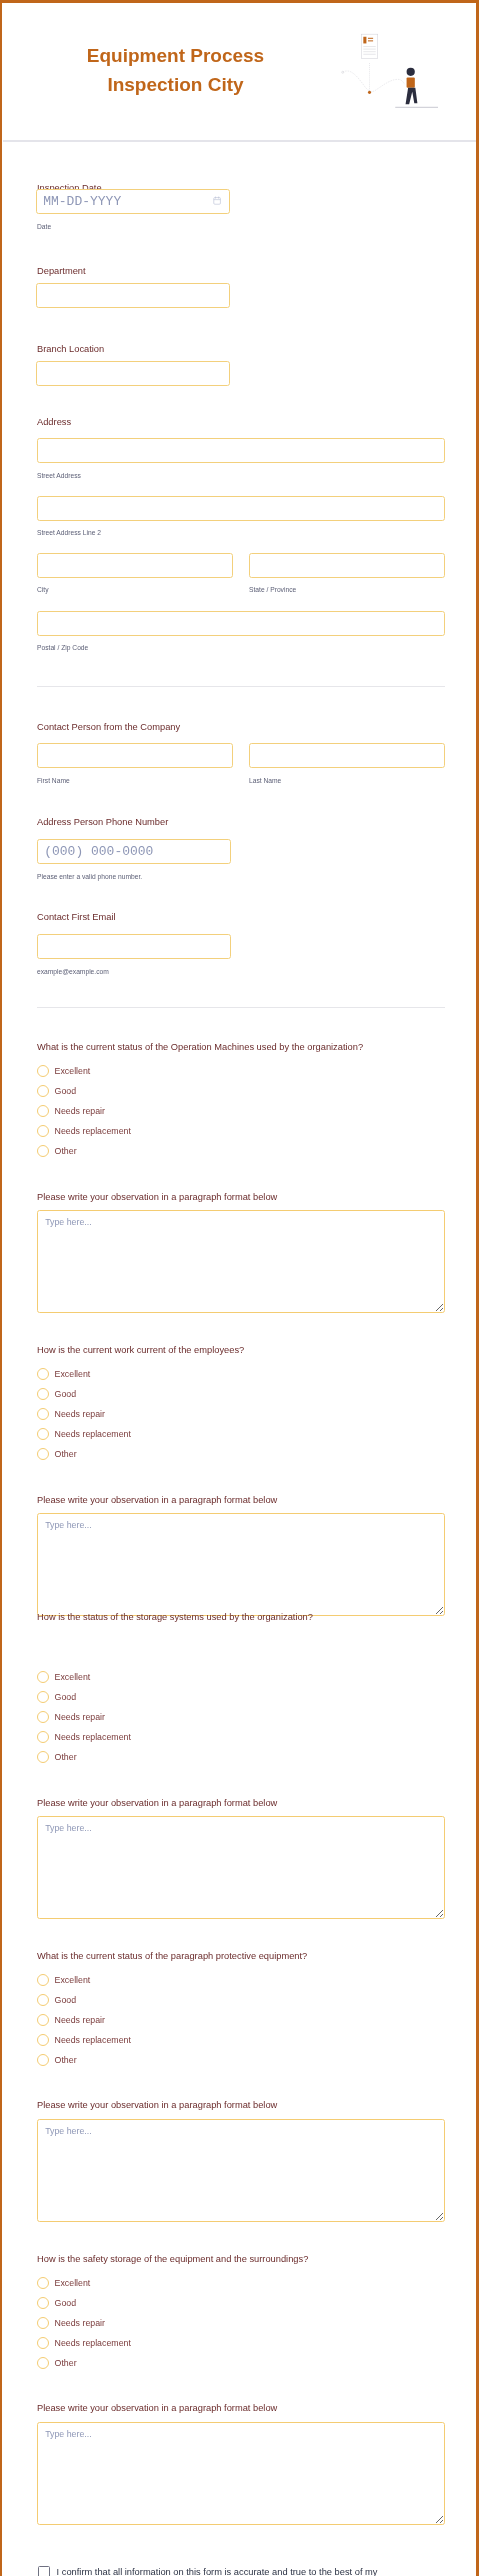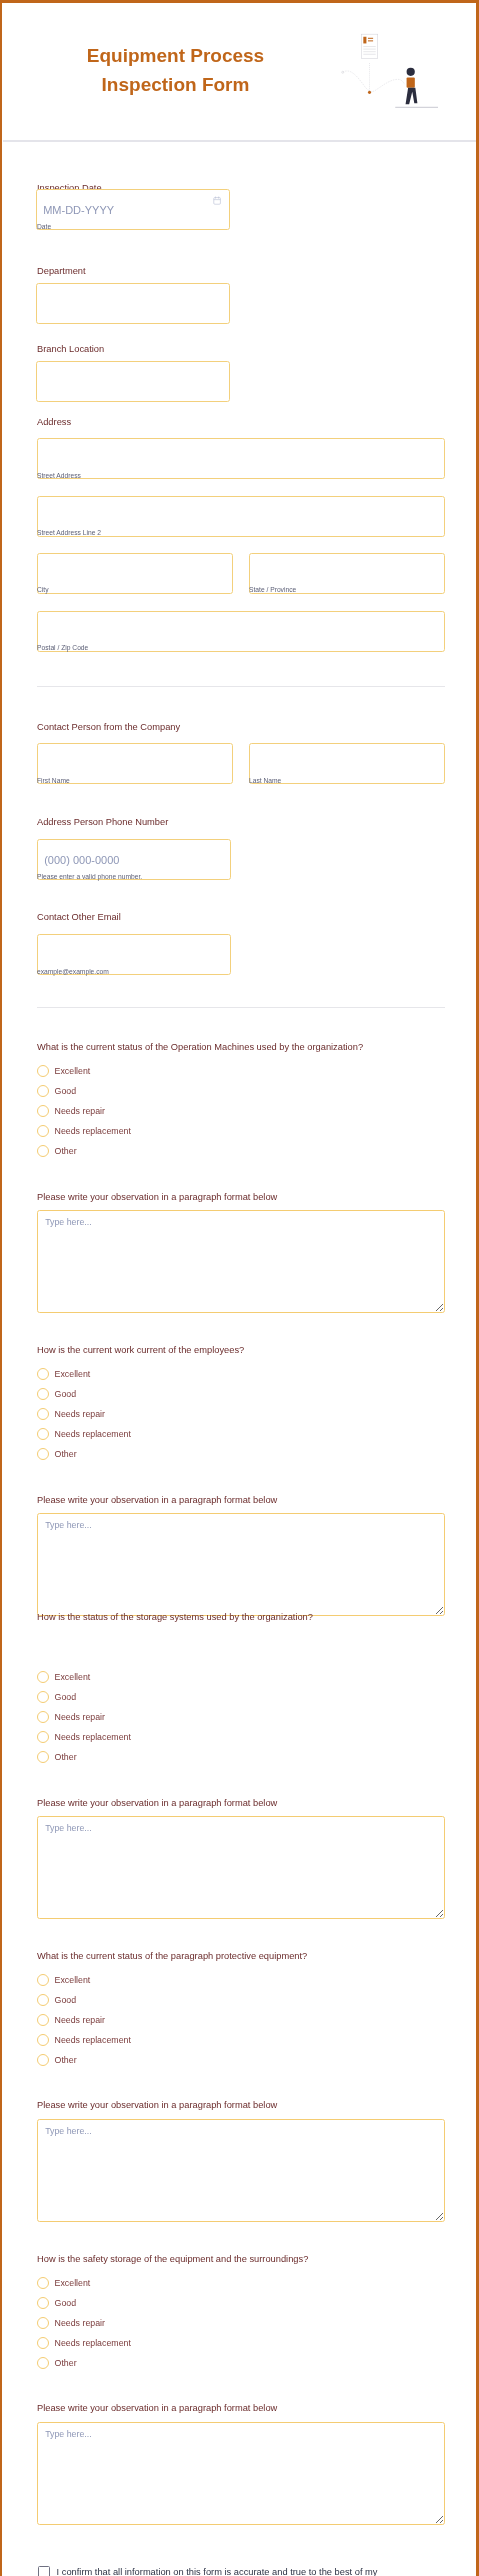--- a/index.html
+++ b/index.html
@@ -8,43 +8,43 @@
   .frame { position: absolute; left: 0; top: 0; width: 479px; height: 3029px;
            border-top: 3.1px solid #c0661a; border-left: 2.6px solid #c0661a;
            border-right: 3.1px solid #c0661a; border-bottom: 3.1px solid #c0661a; pointer-events: none; }
   .abs { position: absolute; }
   .title { position: absolute; left: 57px; top: 41px; width: 237px; text-align: center;
            color: #c0661a; font-size: 19px; font-weight: bold; line-height: 29px; }
   .hdr-divider { position: absolute; left: 2.6px; right: 3.1px; top: 140px; height: 1.5px; background: #e4e4ea; }
   .divider { position: absolute; left: 37px; width: 408px; height: 0.5px; background: #e6e6ea; }
   .label { position: absolute; left: 37px; color: #6b2c2c; font-size: 9.3px; line-height: 11.3px; white-space: nowrap; }
   .sublabel { position: absolute; color: #5d6077; font-size: 6.7px; line-height: 8.2px; white-space: nowrap; }
-  .input { position: absolute; height: 41px; border: 0.5px solid #f3d07c; border-radius: 2.6px; background: #fff;
-           font-family: Liberation Sans, sans-serif; font-size: 11px; color: #2c3345; padding: 0 6.2px; outline: none; }
+  .input { position: absolute; height: 25px; border: 0.5px solid #f3d07c; border-radius: 2.6px; background: #fff;
+           font-family: Liberation Mono, monospace; font-size: 13px; color: #2c3345; padding: 0 6.2px; outline: none; }
   .input::placeholder { color: #8e97b6; }
   .cal { position: absolute; width: 8.2px; height: 9.3px; }
   .textarea { position: absolute; left: 37px; width: 408px; height: 103px; border: 1px solid #f4cc72; border-radius: 2.6px;
               background: #fff; resize: vertical; font-family: "Liberation Sans", sans-serif; font-size: 8.8px;
               padding: 6.2px 7.2px; color: #2c3345; outline: none; }
   .textarea::placeholder { color: #8e97b6; }
   .radio-row { position: absolute; left: 37px; height: 13.4px; display: flex; align-items: center; cursor: pointer; }
   .radio { width: 12.4px; height: 12.4px; border: 1px solid #f4cc72; border-radius: 50%; background: #fff; flex: none; }
   .radio-label { margin-left: 5.2px; color: #7a3b3b; font-size: 8.8px; line-height: 10.3px; white-space: nowrap; }
   .checkbox { position: absolute; left: 38px; top: 2566px; width: 12px; height: 12px; border: 0.8px solid #6f7182; border-radius: 1.5px; background: #fff; }
   .consent { position: absolute; left: 37px; top: 2565px; width: 361px; color: #2c3345; font-size: 9.3px; line-height: 14px; text-indent: 19.6px; }
 </style>
 </head>
 <body>
 
 <div class="frame"></div>
 
 <div>
   <h1 class="title">
     <span>Equipment Process</span><br>
-    <span>Inspection Form</span>
+    <span>Inspection City</span>
   </h1>
   <svg class="abs" style="left:335px;top:31px;width:103px;height:80px" viewBox="0 0 200 155">
     <rect x="51" y="6" width="32" height="47" fill="#fff" stroke="#cfcfd6" stroke-width="1"></rect>
     <rect x="55" y="11" width="6" height="13" fill="#c0661a"></rect>
     <rect x="64" y="13" width="10" height="2" fill="#c0661a"></rect>
     <rect x="64" y="18" width="10" height="2" fill="#c0661a"></rect>
     <line x1="55" y1="30" x2="79" y2="30" stroke="#cfcfd6"></line>
     <line x1="55" y1="35" x2="79" y2="35" stroke="#cfcfd6"></line>
     <line x1="55" y1="40" x2="79" y2="40" stroke="#cfcfd6"></line>
     <line x1="55" y1="45" x2="79" y2="45" stroke="#cfcfd6"></line>
@@ -93,21 +93,21 @@
 <label class="label" style="top:722px">Contact Person from the Company</label>
 <input class="input" style="left: 37px; top: 743px; width: 196px;">
 <div class="sublabel" style="left:37px;top:777px">First Name</div>
 <input class="input" style="left: 249px; top: 743px; width: 196px;">
 <div class="sublabel" style="left:249px;top:777px">Last Name</div>
 
 <label class="label" style="top:817px">Address Person Phone Number</label>
 <input class="input" style="left: 37px; top: 839px; width: 194px;" placeholder="(000) 000-0000">
 <div class="sublabel" style="left:37px;top:873px">Please enter a valid phone number.</div>
 
-<label class="label" style="top:912px">Contact Other Email</label>
+<label class="label" style="top:912px">Contact First Email</label>
 <input class="input" style="left: 37px; top: 934px; width: 194px;">
 <div class="sublabel" style="left:37px;top:968px">example@example.com</div>
 
 <div class="divider" style="top:1007px"></div>
 
 <div id="questions">
     <label class="label" style="top:1042px">What is the current status of the Operation Machines used by the organization?</label>
     <div class="radio-row" style="top:1064px">
       <span class="radio"></span>
       <span class="radio-label">Excellent</span>

